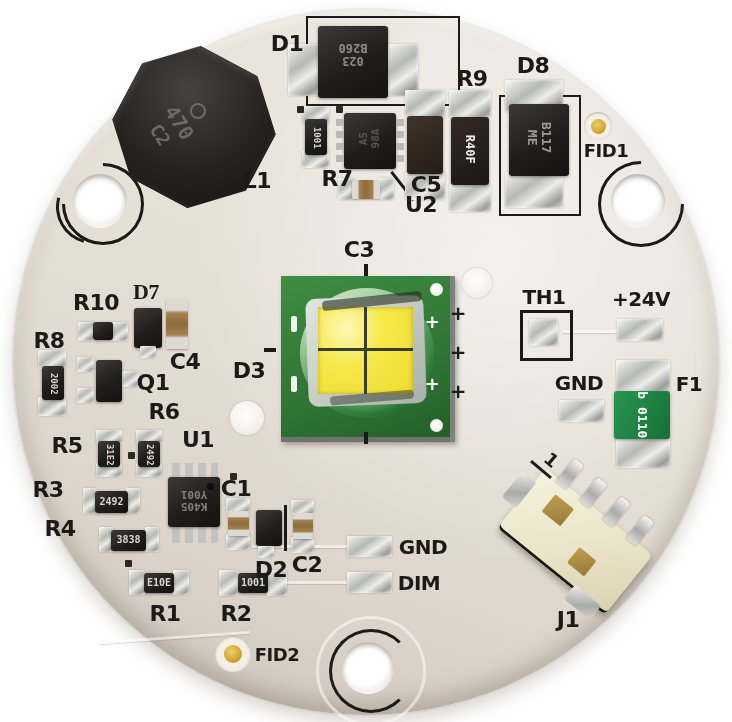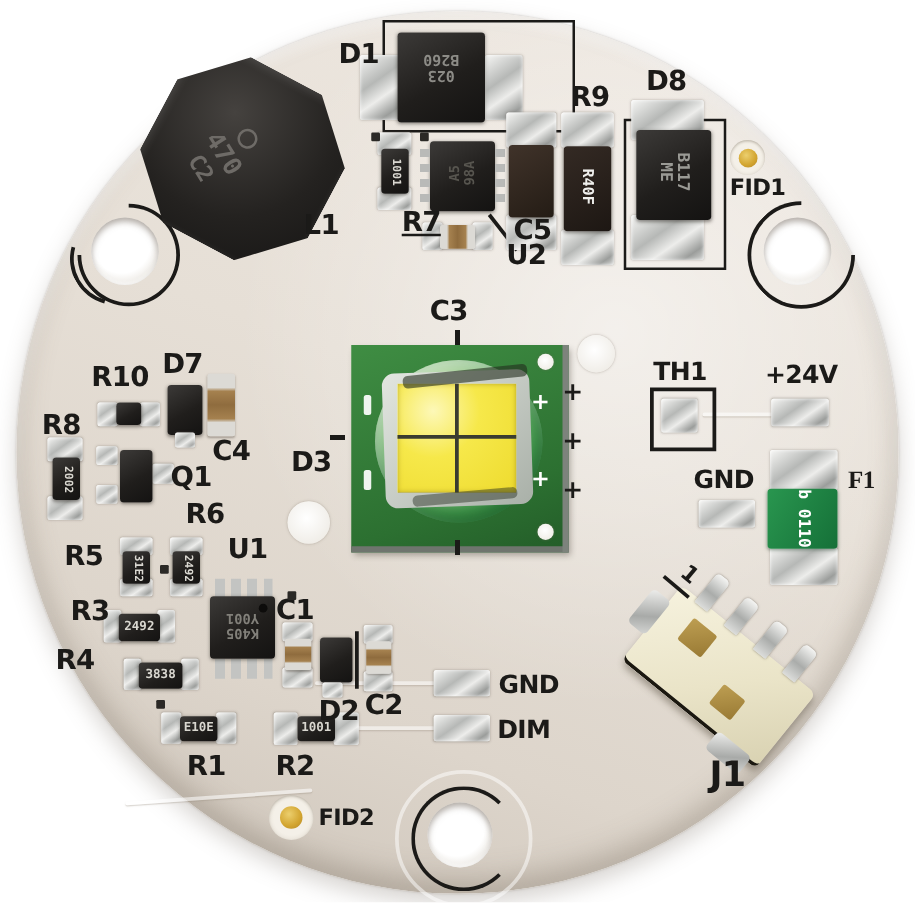--- a/index.html
+++ b/index.html
@@ -255,48 +255,48 @@
     <div style="position:absolute;left:24px;top:14px;width:24px;height:22px;background:linear-gradient(135deg,#bd9e52,#997a34);border-radius:2px;"></div>
     <div style="position:absolute;left:76px;top:40px;width:22px;height:20px;background:linear-gradient(135deg,#bd9e52,#997a34);border-radius:2px;"></div>
   </div>
   <div class="tick" style="left:528px;top:468px;width:26px;height:3px;transform:rotate(40deg);"></div>
 
 <div class="label" style="left: 287px; top: 44px; font-size: 22px;">D1</div>
     <div class="label" style="left: 472px; top: 79px; font-size: 22px;">R9</div>
     <div class="label" style="left: 533px; top: 66px; font-size: 22px;">D8</div>
     <div class="label" style="left: 606px; top: 151px; font-size: 18px;">FID1</div>
     <div class="label" style="left: 257px; top: 181px; font-size: 22px;">L1</div>
-    <div class="label" style="left: 337px; top: 179px; font-size: 22px; text-decoration: underline;">R7</div>
+    <div class="label" style="left: 337px; top: 179px; font-size: 22px;">R7</div>
     <div class="label" style="left: 426px; top: 185px; font-size: 22px;">C5</div>
     <div class="label" style="left: 421px; top: 205px; font-size: 22px;">U2</div>
     <div class="label" style="left: 359px; top: 213px; font-size: 22px; margin-top: 37px;">C3</div>
     <div class="label" style="left: 96px; top: 303px; font-size: 22px;">R10</div>
-    <div class="label" style="left: 146px; top: 292px; font-size: 22px;">D7</div>
+    <div class="label" style="left: 146px; top: 292px; font-size: 22px; font-family: Liberation Serif, serif;">D7</div>
     <div class="label" style="left: 49px; top: 341px; font-size: 22px;">R8</div>
     <div class="label" style="left: 185px; top: 362px; font-size: 22px;">C4</div>
     <div class="label" style="left: 153px; top: 383px; font-size: 22px;">Q1</div>
     <div class="label" style="left: 249px; top: 371px; font-size: 22px;">D3</div>
     <div class="label" style="left: 544px; top: 297px; font-size: 20px;">TH1</div>
     <div class="label" style="left: 641px; top: 299px; font-size: 20px;">+24V</div>
     <div class="label" style="left: 164px; top: 412px; font-size: 22px;">R6</div>
     <div class="label" style="left: 67px; top: 446px; font-size: 22px;">R5</div>
     <div class="label" style="left: 198px; top: 440px; font-size: 22px;">U1</div>
     <div class="label" style="left: 579px; top: 383px; font-size: 20px;">GND</div>
-    <div class="label" style="left: 689px; top: 384px; font-size: 20px; font-family: Liberation Serif, serif;">F1</div>
-    <div class="label" style="left: 72px; top: 490px; font-size: 22px;">R3</div>
+    <div class="label" style="left: 689px; top: 384px; font-size: 20px;">F1</div>
+    <div class="label" style="left: 48px; top: 490px; font-size: 22px;">R3</div>
     <div class="label" style="left: 236px; top: 489px; font-size: 22px;">C1</div>
     <div class="label" style="left: 60px; top: 529px; font-size: 22px;">R4</div>
     <div class="label" style="left: 423px; top: 547px; font-size: 20px;">GND</div>
     <div class="label" style="left: 419px; top: 583px; font-size: 20px;">DIM</div>
     <div class="label" style="left: 271px; top: 570px; font-size: 22px;">D2</div>
     <div class="label" style="left: 307px; top: 565px; font-size: 22px;">C2</div>
     <div class="label" style="left: 165px; top: 614px; font-size: 22px;">R1</div>
     <div class="label" style="left: 236px; top: 614px; font-size: 22px;">R2</div>
     <div class="label" style="left: 277px; top: 655px; font-size: 18px;">FID2</div>
-    <div class="label" style="left: 582px; top: 620px; font-size: 28px;">J1</div>
+    <div class="label" style="left: 568px; top: 620px; font-size: 22px;">J1</div>
     <div class="label" style="left: 551px; top: 460px; font-size: 18px; transform: translate(-50%, -50%) rotate(40deg);">1</div>
     <div class="label" style="left: 458px; top: 313px; font-size: 20px;">+</div>
     <div class="label" style="left: 458px; top: 352px; font-size: 20px;">+</div>
     <div class="label" style="left: 458px; top: 391px; font-size: 20px;">+</div>
     <div class="dot" style="left: 297px; top: 106px;"></div>
     <div class="dot" style="left: 336px; top: 106px;"></div>
     <div class="dot" style="left: 128px; top: 452px;"></div>
     <div class="dot" style="left: 125px; top: 560px;"></div>
     <div class="dot" style="left: 230px; top: 473px;"></div>
   </div>

